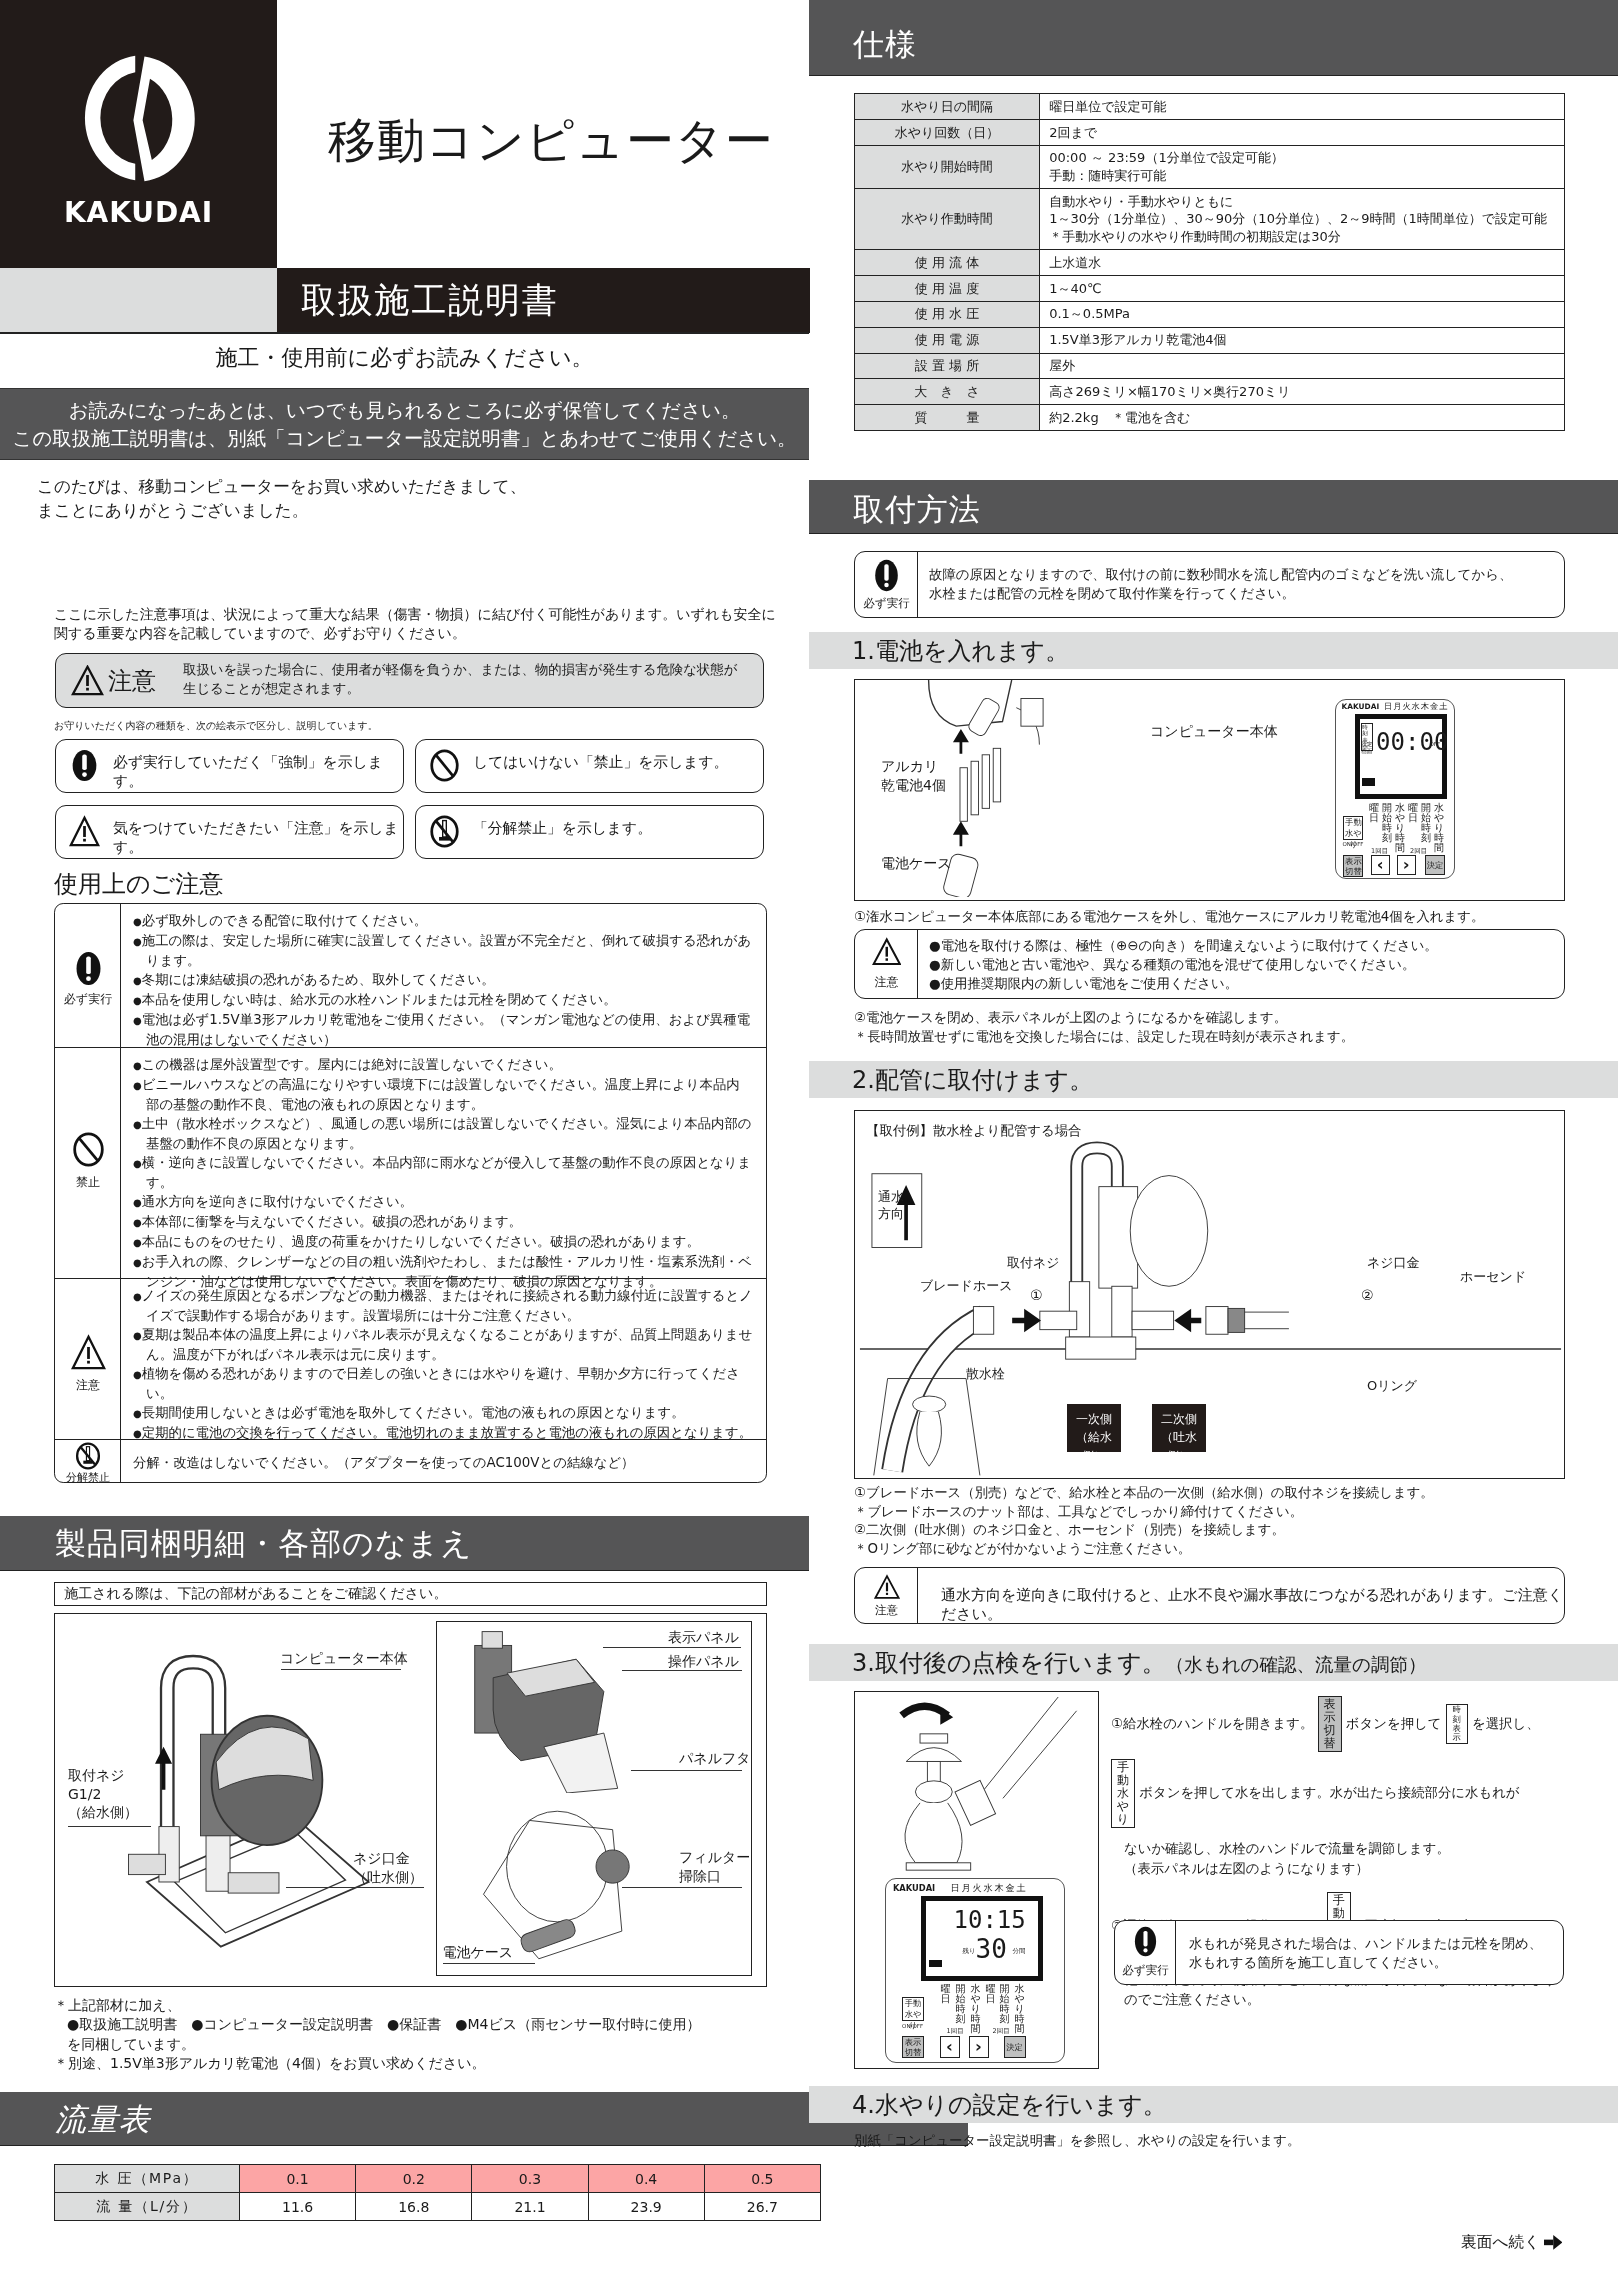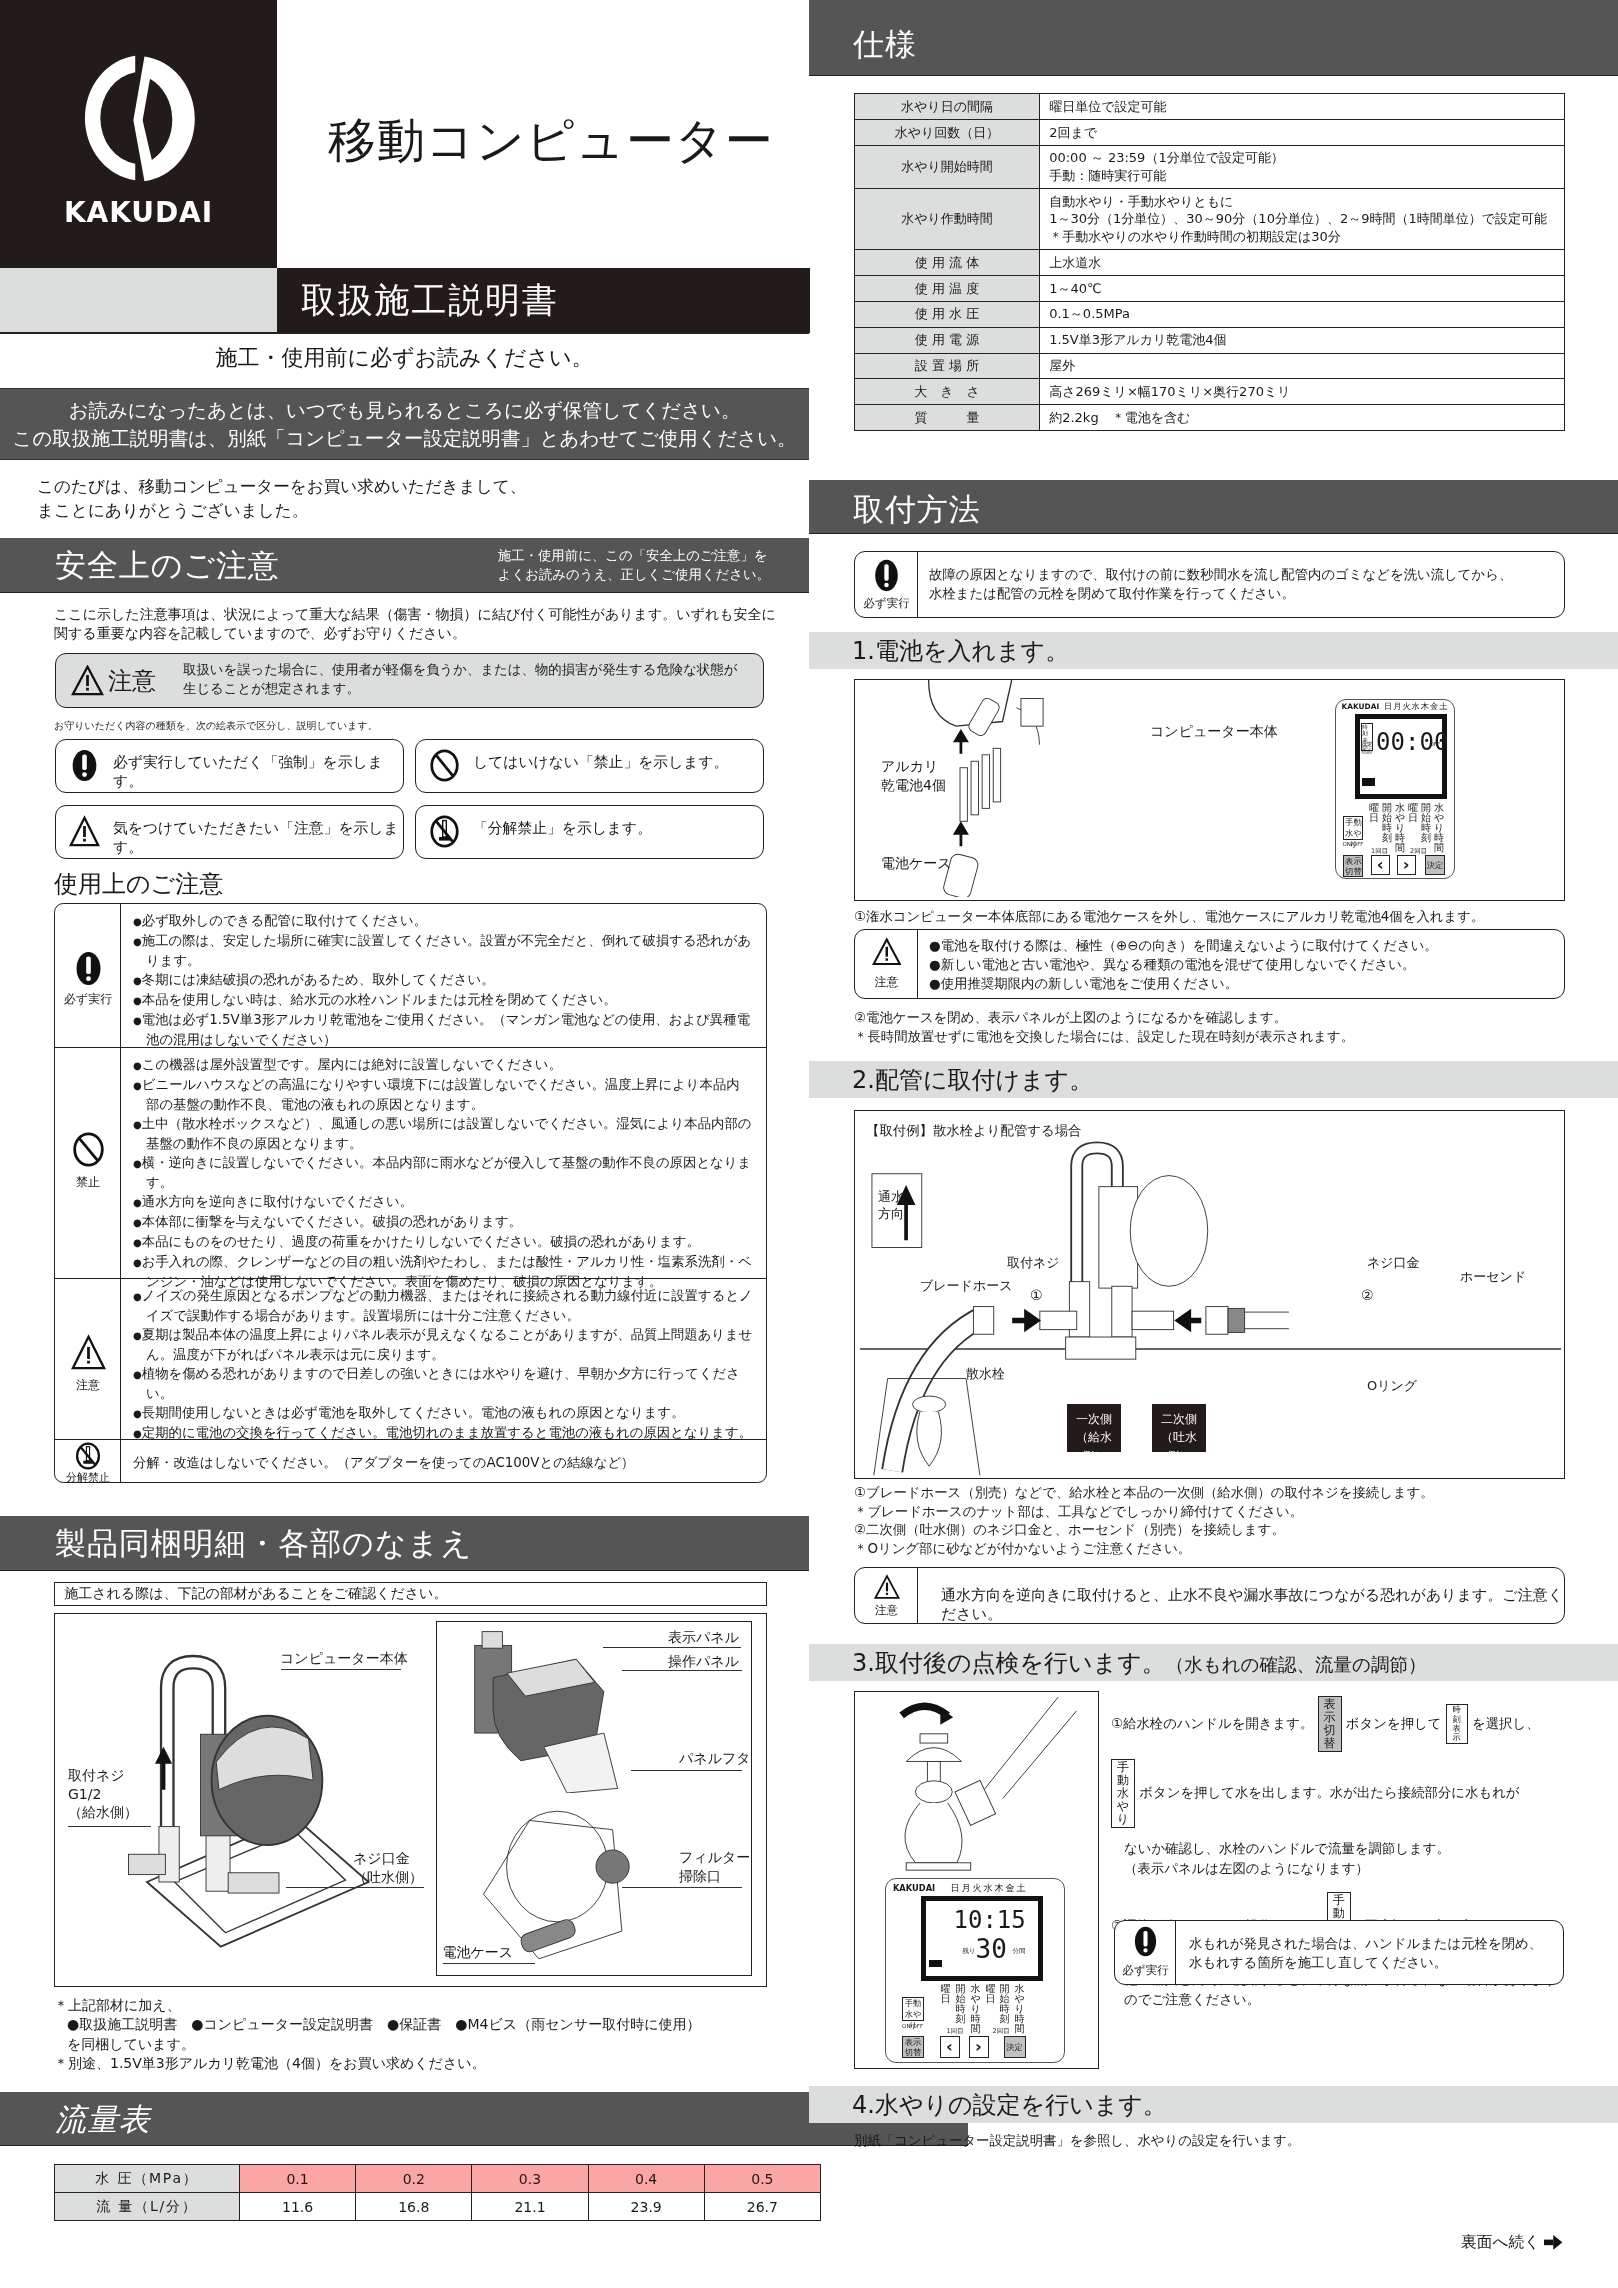--- a/index.html
+++ b/index.html
@@ -98,27 +98,20 @@
   <div class="read-first">施工・使用前に必ずお読みください。</div>
   <div class="keep-band">
     <div>お読みになったあとは、いつでも見られるところに必ず保管してください。</div>
     <div>この取扱施工説明書は、別紙「コンピューター設定説明書」とあわせてご使用ください。</div>
   </div>
   <div class="thanks">
     <div>このたびは、移動コンピューターをお買い求めいただきまして、</div>
     <div>まことにありがとうございました。</div>
   </div>
 
-  <div class="sec-band" style="left:0;top:538px;width:809px;height:55px;">
-    <div class="t" style="top:7.4px;">安全上のご注意</div>
-    <div style="position:absolute;right:39px;top:9.2px;font-size:13.4px;line-height:18.5px;text-align:left;">
-      <div>施工・使用前に、この「安全上のご注意」を</div>
-      <div>よくお読みのうえ、正しくご使用ください。</div>
-    </div>
-  </div>
   <div class="p" style="left:54px;top:605px;width:729px;font-size:14px;">
     <div>ここに示した注意事項は、状況によって重大な結果（傷害・物損）に結び付く可能性があります。いずれも安全に</div>
     <div>関する重要な内容を記載していますので、必ずお守りください。</div>
   </div>
   <div class="box caution-banner" style="left:55px;top:653px;width:709px;height:55px;">
     <svg class="mark" style="left:14.8px;top:11px;width:33px;height:31px;" viewBox="0 0 36 34">
       <path d="M18 2 L34 32 L2 32 Z" fill="none" stroke="#111" stroke-width="2.5"></path>
       <rect x="16.5" y="11" width="3" height="12" fill="#111"></rect>
         <rect x="16.5" y="25" width="3" height="3" fill="#111"></rect>
     </svg>

